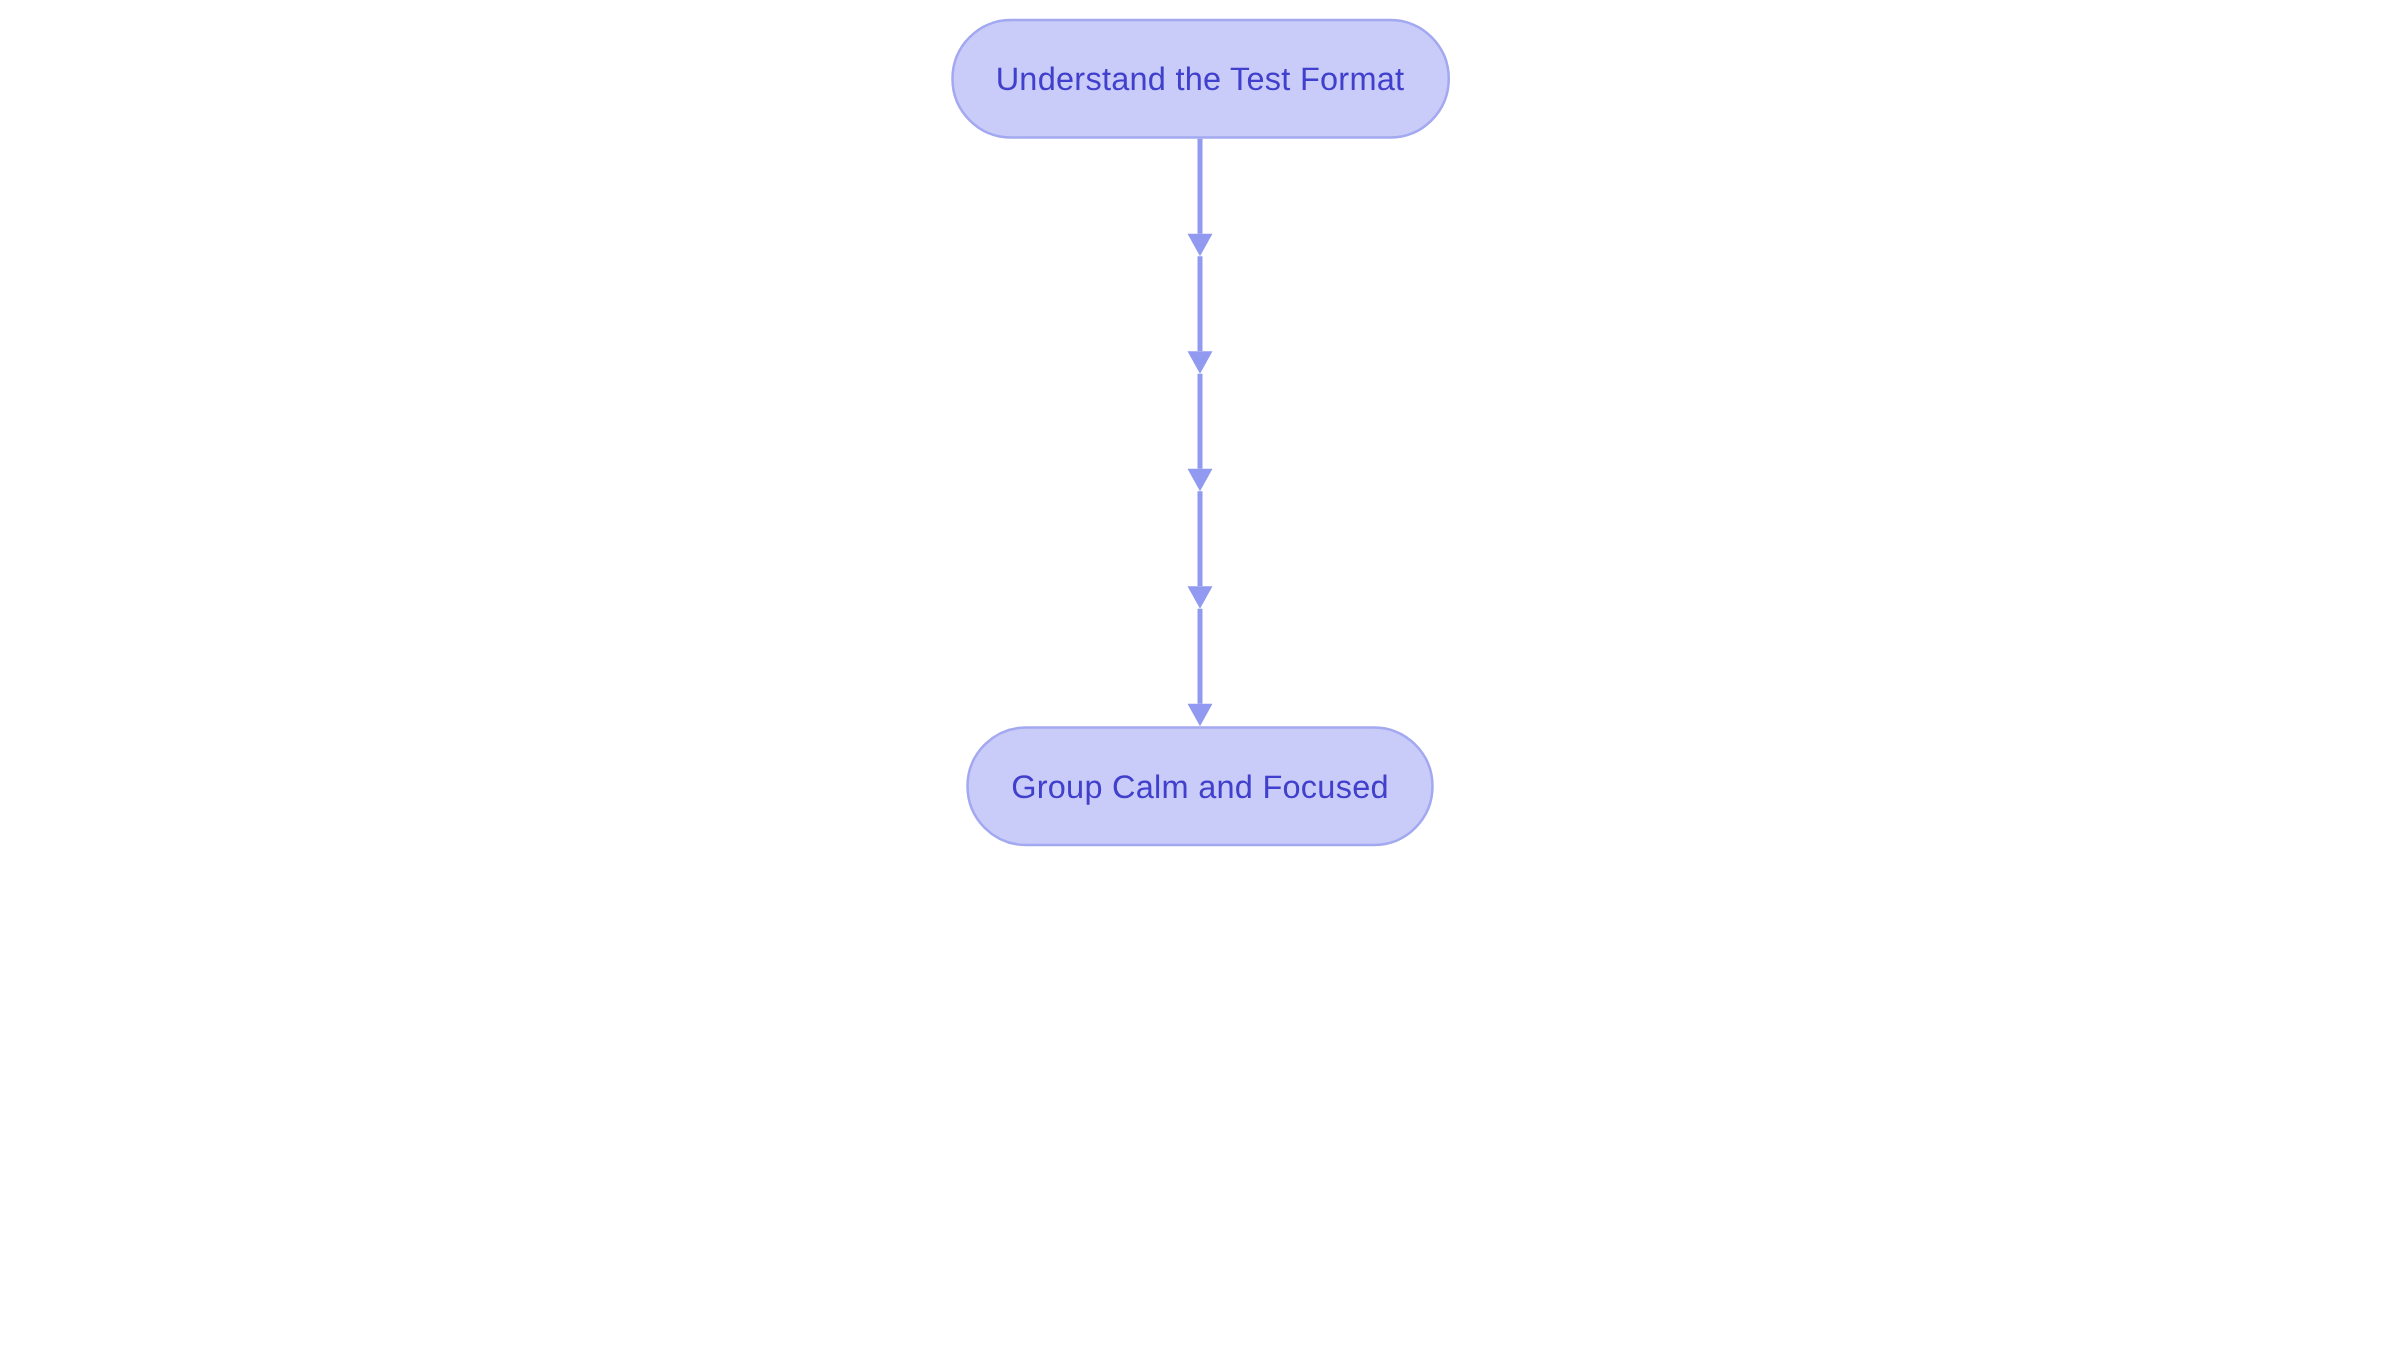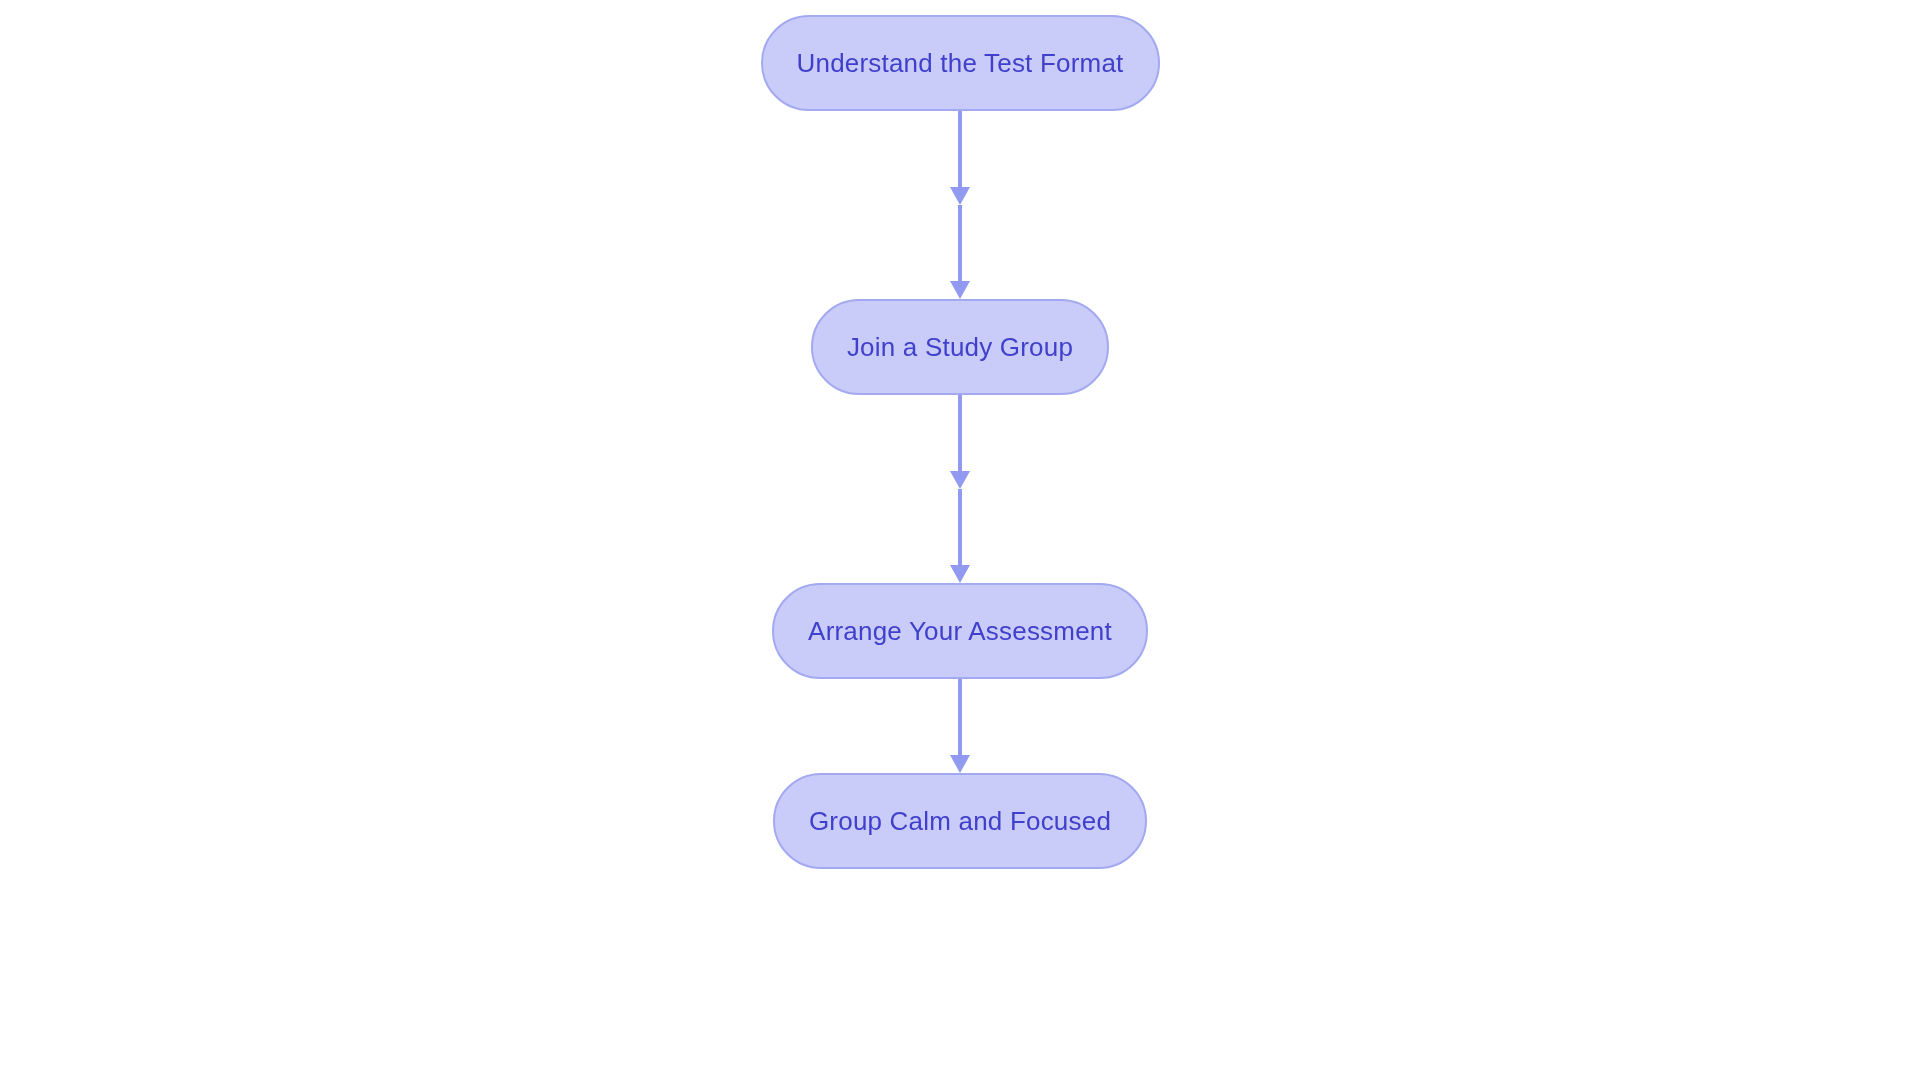--- a/index.html
+++ b/index.html
@@ -79,38 +79,32 @@
       <div class="arrow-line"></div>
       <div class="arrow-head"></div>
     </div>
 
 
     <div class="connector">
       <div class="arrow-line"></div>
       <div class="arrow-head"></div>
     </div>
 
-    <div class="node">
-      <span>Join a Study Group</span>
-    </div>
 
     <div class="connector">
       <div class="arrow-line"></div>
       <div class="arrow-head"></div>
     </div>
 
 
     <div class="connector">
       <div class="arrow-line"></div>
       <div class="arrow-head"></div>
     </div>
 
-    <div class="node">
-      <span>Arrange Your Assessment</span>
-    </div>
 
     <div class="connector">
       <div class="arrow-line"></div>
       <div class="arrow-head"></div>
     </div>
 
     <div class="node">
       <span>Group Calm and Focused</span>
     </div>
 

